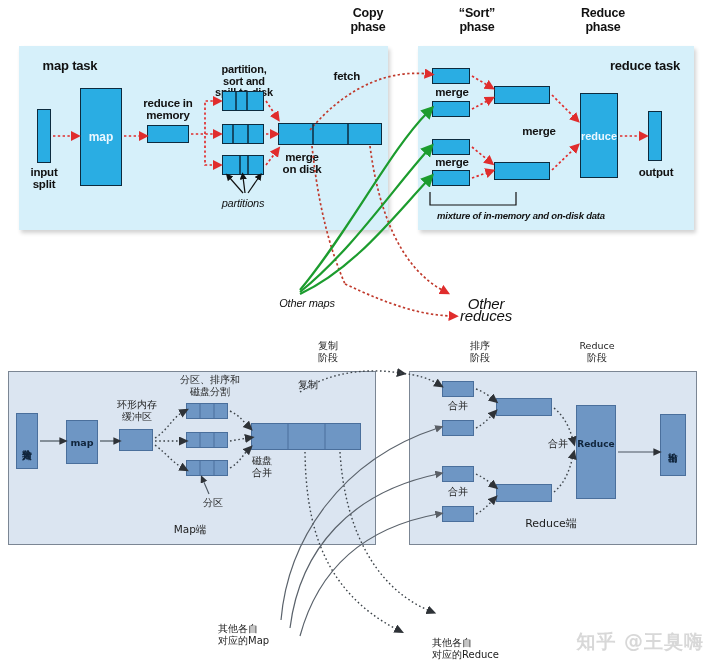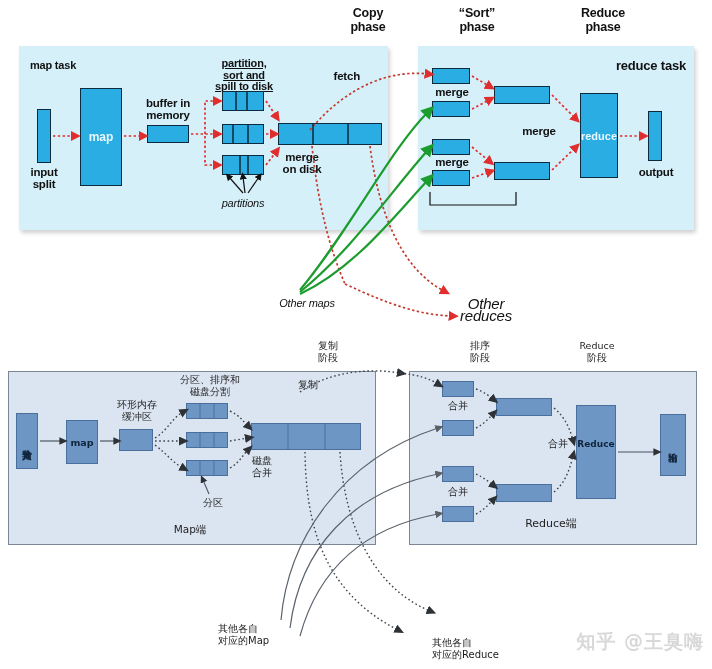--- a/index.html
+++ b/index.html
@@ -43,79 +43,80 @@
   <div class="labT hdr" style="left:447px;top:8px;width:60px;">
     <div>“Sort”</div>
     <div style="margin-top:2px;">phase</div>
   </div>
   <div class="labT hdr" style="left:572px;top:8px;width:62px;">
     <div>Reduce</div>
     <div style="margin-top:2px;">phase</div>
   </div>
 
   <div class="panel-top" style="left:19px;top:46px;width:369px;height:184px;"></div>
-  <div class="labT hdr" style="left:30px;top:60px;width:80px;text-align:left;font-size:11px;">map task</div>
+  <div class="labT hdr" style="left:30px;top:60px;width:80px;text-align:center;font-size:13px;">map task</div>
 
   <div class="boxT" style="left:37px;top:109px;width:14px;height:54px;"></div>
   <div class="labT" style="left:19px;top:167px;width:50px;">
     <div>input</div>
       <div>split</div>
   </div>
 
   <div class="boxT" style="left:80px;top:88px;width:42px;height:98px;"></div>
   <div class="inbox-txt" style="left:80px;top:130px;width:42px;font-size:12px;">map</div>
 
   <div class="labT" style="left:137px;top:98px;width:62px;">
-    <div>buffer in</div>
+    <div>reduce in</div>
       <div>memory</div>
   </div>
   <div class="boxT" style="left:147px;top:125px;width:42px;height:18px;"></div>
 
-  <div class="labT" style="left:198px;top:58px;width:92px;font-size:11px;line-height:11.5px;text-decoration:underline;">
+  <div class="labT" style="left:198px;top:64px;width:92px;font-size:11px;line-height:11.5px;">
     <div>partition,</div>
     <div>sort and</div>
     <div>spill to disk</div>
   </div>
 
   <div class="boxT" style="left:222px;top:91px;width:42px;height:20px;"></div>
   <div class="boxT" style="left:222px;top:124px;width:42px;height:20px;"></div>
   <div class="boxT" style="left:222px;top:155px;width:42px;height:20px;"></div>
 
   <div class="boxT" style="left:278px;top:123px;width:104px;height:22px;"></div>
 
   <div class="labT" style="left:273px;top:152px;width:58px;">
     <div>merge</div>
       <div>on disk</div>
   </div>
   <div class="labT ital" style="left:204px;top:198px;width:78px;font-size:11px;">partitions</div>
 
   <div class="labT" style="left:316px;top:71px;width:44px;font-weight:bold;text-align:right;">fetch</div>
 
   <div class="panel-top" style="left:418px;top:46px;width:276px;height:184px;"></div>
-  <div class="labT hdr" style="left:604px;top:60px;width:82px;text-align:right;font-size:13px;">reduce task</div>
+  <div class="labT hdr" style="left:604px;top:60px;width:82px;font-size:13px;">reduce task</div>
 
   <div class="boxT" style="left:432px;top:68px;width:38px;height:16px;"></div>
   <div class="boxT" style="left:432px;top:101px;width:38px;height:16px;"></div>
   <div class="boxT" style="left:432px;top:139px;width:38px;height:16px;"></div>
   <div class="boxT" style="left:432px;top:170px;width:38px;height:16px;"></div>
 
   <div class="labT" style="left:431px;top:87px;width:42px;font-weight:bold;">merge</div>
   <div class="labT" style="left:431px;top:157px;width:42px;font-weight:bold;">merge</div>
 
   <div class="boxT" style="left:494px;top:86px;width:56px;height:18px;"></div>
   <div class="boxT" style="left:494px;top:162px;width:56px;height:18px;"></div>
 
   <div class="labT" style="left:516px;top:126px;width:46px;font-weight:bold;">merge</div>
 
   <div class="boxT" style="left:580px;top:93px;width:38px;height:85px;"></div>
   <div class="inbox-txt" style="left:577px;top:130px;width:44px;font-size:11px;">reduce</div>
 
   <div class="boxT" style="left:648px;top:111px;width:14px;height:50px;"></div>
   <div class="labT" style="left:633px;top:167px;width:46px;">output</div>
 
+  <div class="labT ital" style="left:424px;top:210px;width:194px;font-size:9.5px;font-weight:bold;">mixture of in-memory and on-disk data</div>
 
   <div class="labT ital" style="left:269px;top:298px;width:76px;font-size:11px;">Other maps</div>
   <div class="labT ital" style="left:440px;top:298px;width:92px;font-size:15px;">Other reduces</div>
 
   <svg class="layer">
     <defs>
       <marker id="ar-red" markerWidth="7" markerHeight="7" refX="2.0" refY="3" orient="auto">
         <path d="M0,0 L6,3 L0,6 z" fill="#e02d2d"></path>
       </marker>
       <marker id="ar-green" markerWidth="7" markerHeight="7" refX="2.0" refY="3" orient="auto">

